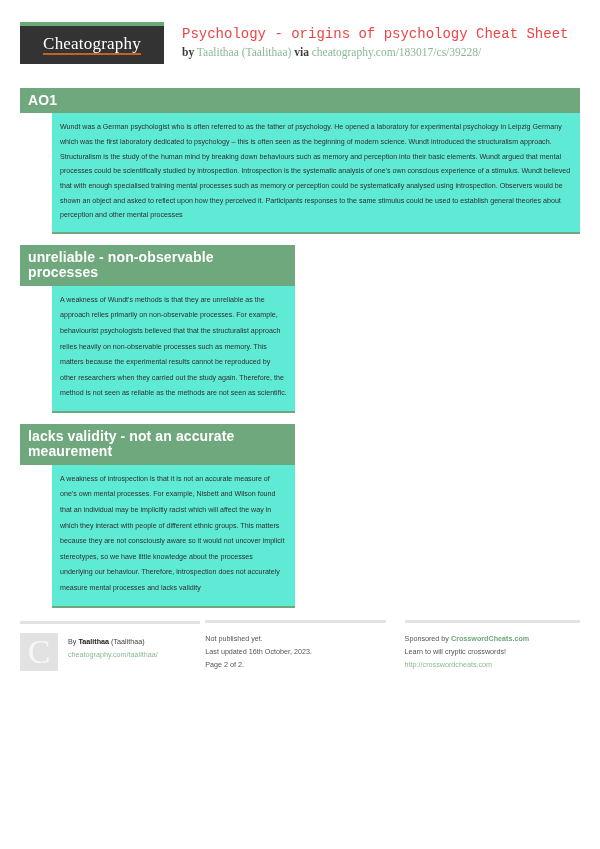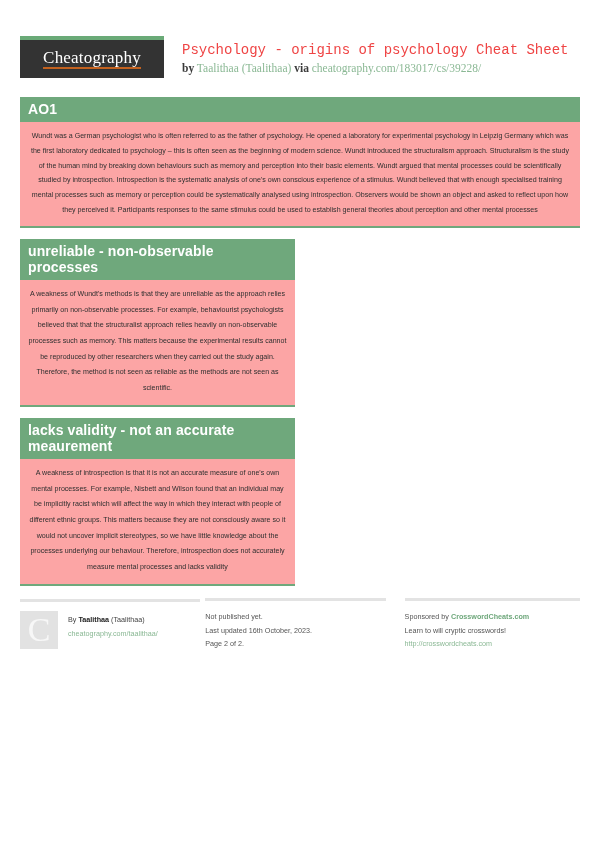--- a/index.html
+++ b/index.html
@@ -18,24 +18,23 @@
     position: relative;
     width: 600px;
     height: 849px;
     box-sizing: border-box;
     padding: 22px 20px 0 20px;
   }
 
   
   .header {
     display: flex;
-    align-items: center;
+    align-items: flex-start;
     height: 52px;
     margin-bottom: 14px;
-    margin-top: 9px;
   }
   .logo-box {
     width: 144px;
     height: 42px;
     background: #333333;
     border-top: 4px solid #6aaa77;
     box-sizing: border-box;
     display: flex;
     align-items: center;
     justify-content: center;
@@ -84,27 +83,28 @@
   .card-header {
     background: #6fa87c;
     color: #ffffff;
     font-size: 14px;
     font-weight: bold;
     padding: 5px 8px 5px 8px;
     line-height: 1.1;
     letter-spacing: 0.1px;
   }
   .card-body {
-    background: #fca5a5;
+    background: #5eead4;
     border-bottom: 2px solid #6fa87c;
     padding: 7px 8px 9px 8px;
     font-size: 7.1px;
     line-height: 2.07;
     color: #2f2f2f;
-    text-align: center;
+    text-align: left;
+    margin-left: 32px;
   }
   .card-body.compact { line-height: 2.2; }
 
   
   .footer {
     display: flex;
     width: 560px;
     margin-top: 12px;
     align-items: center;
   }

